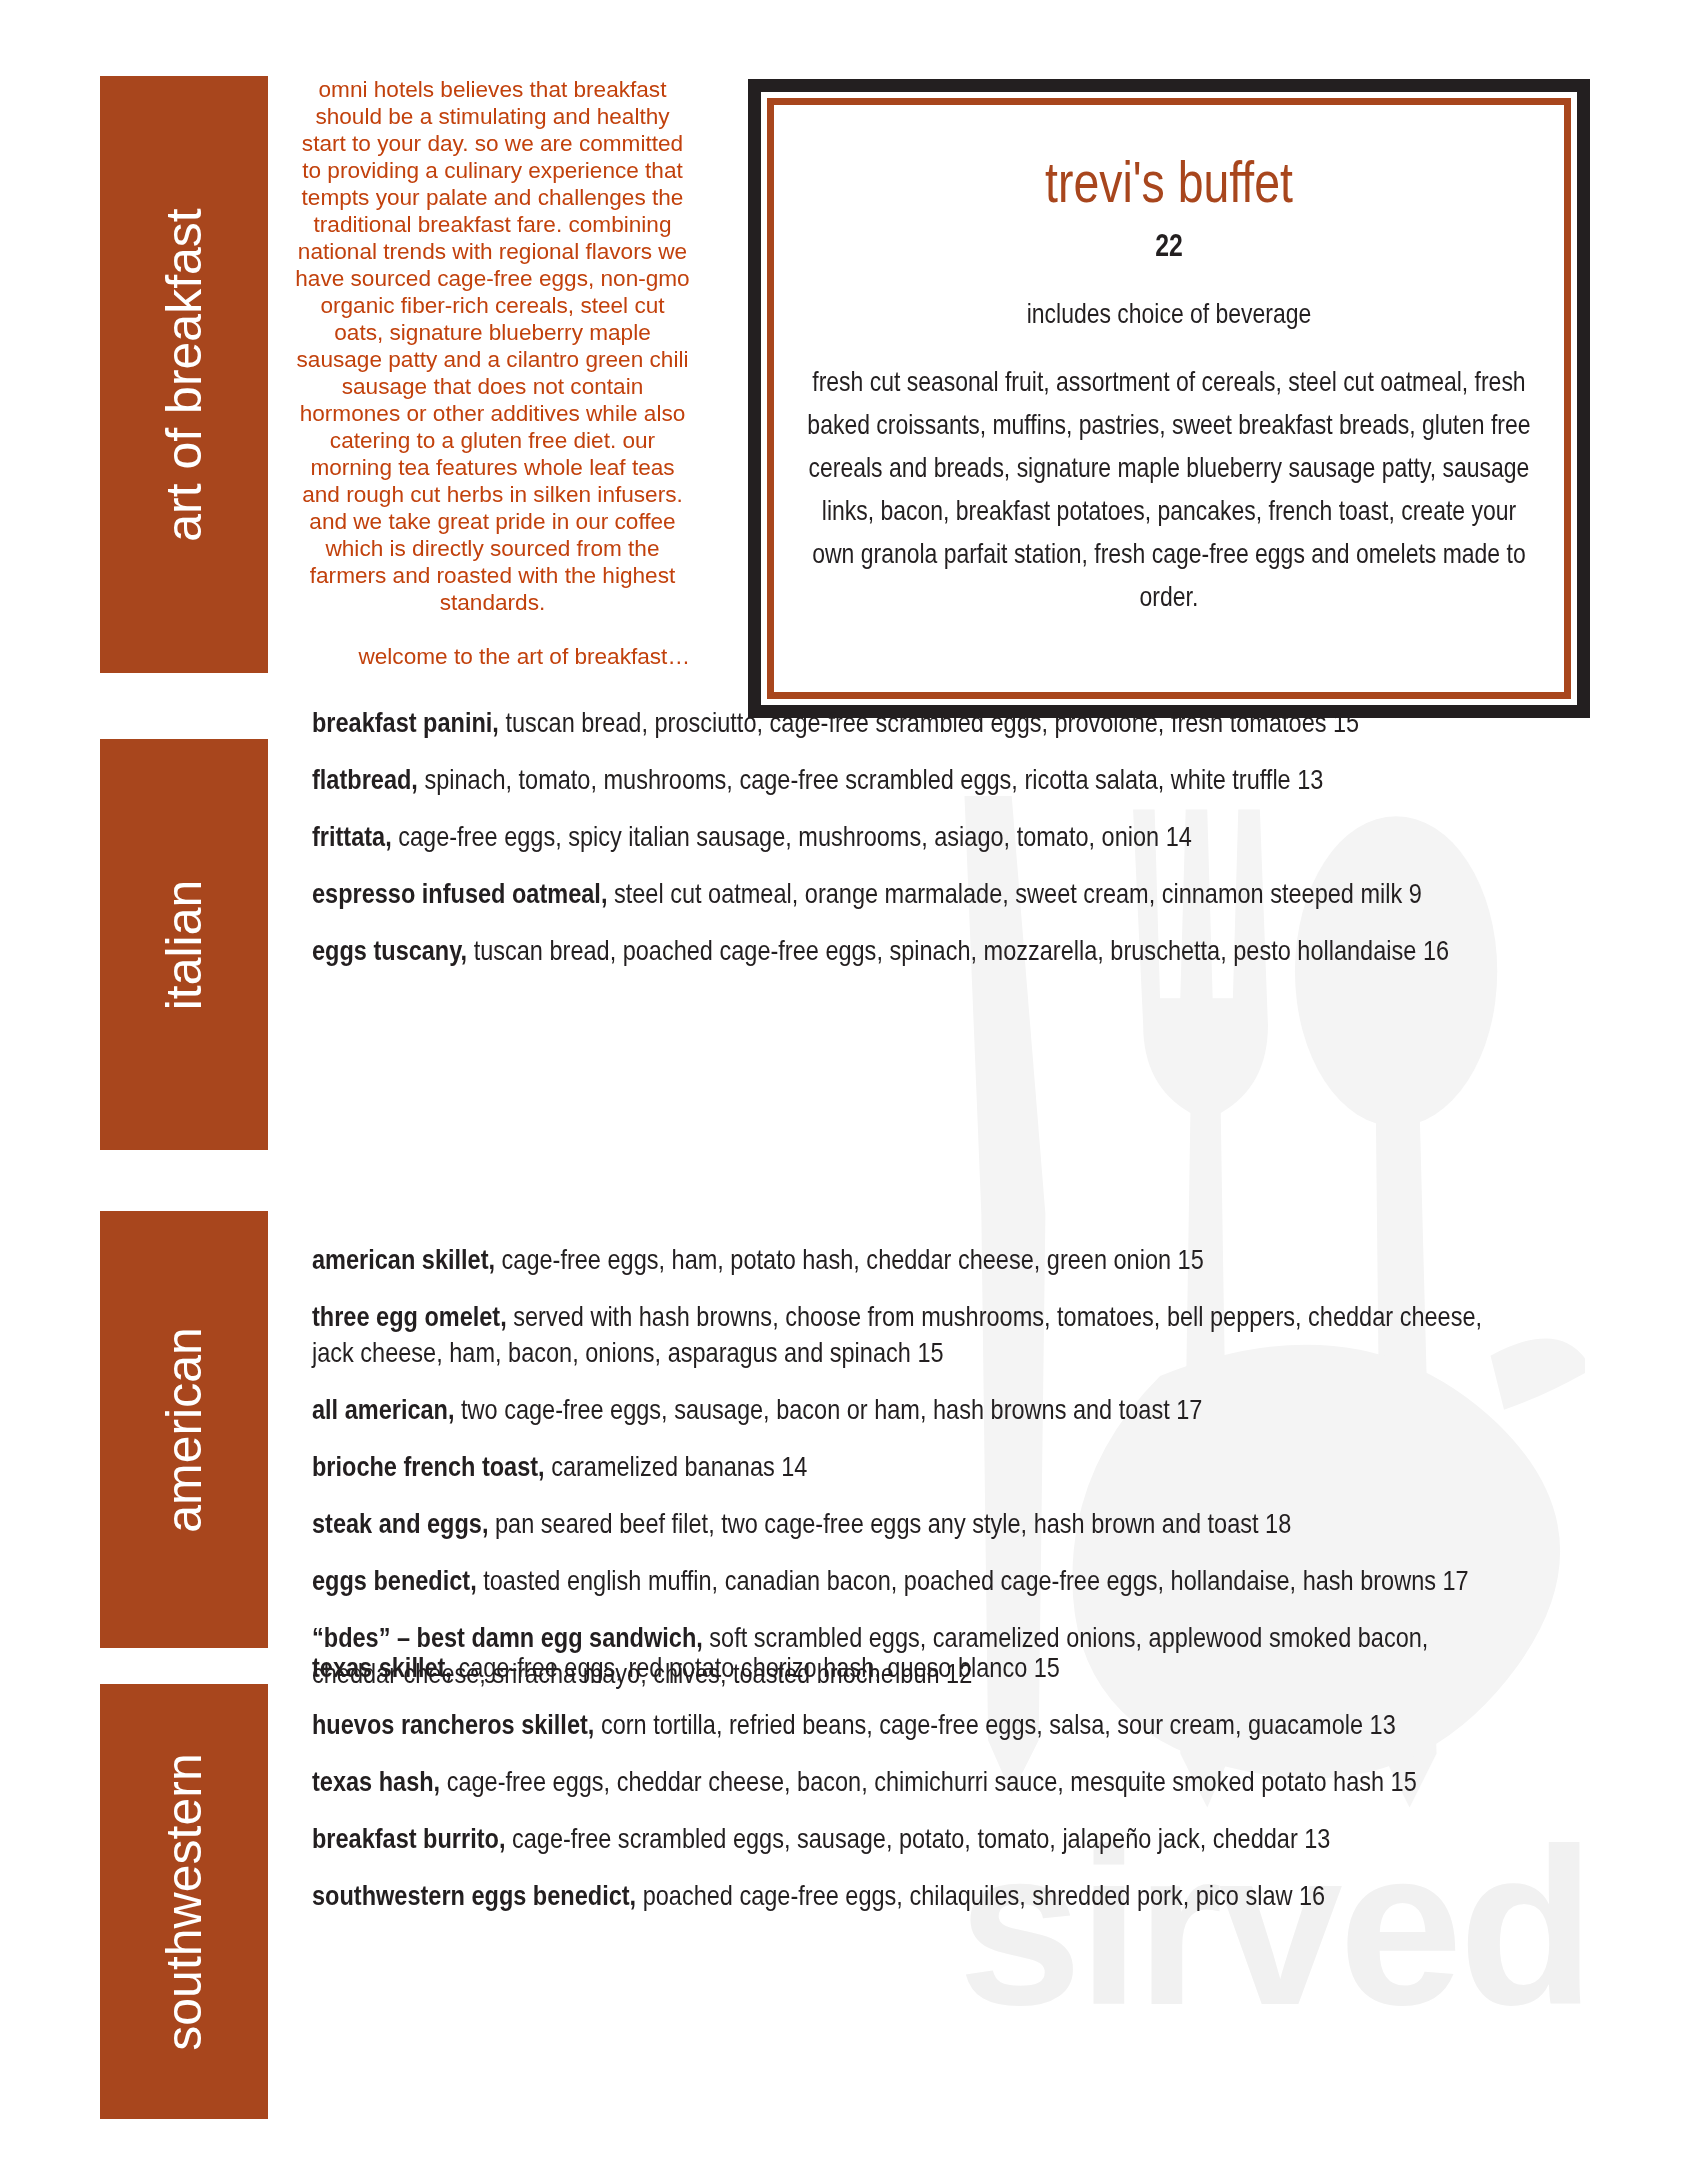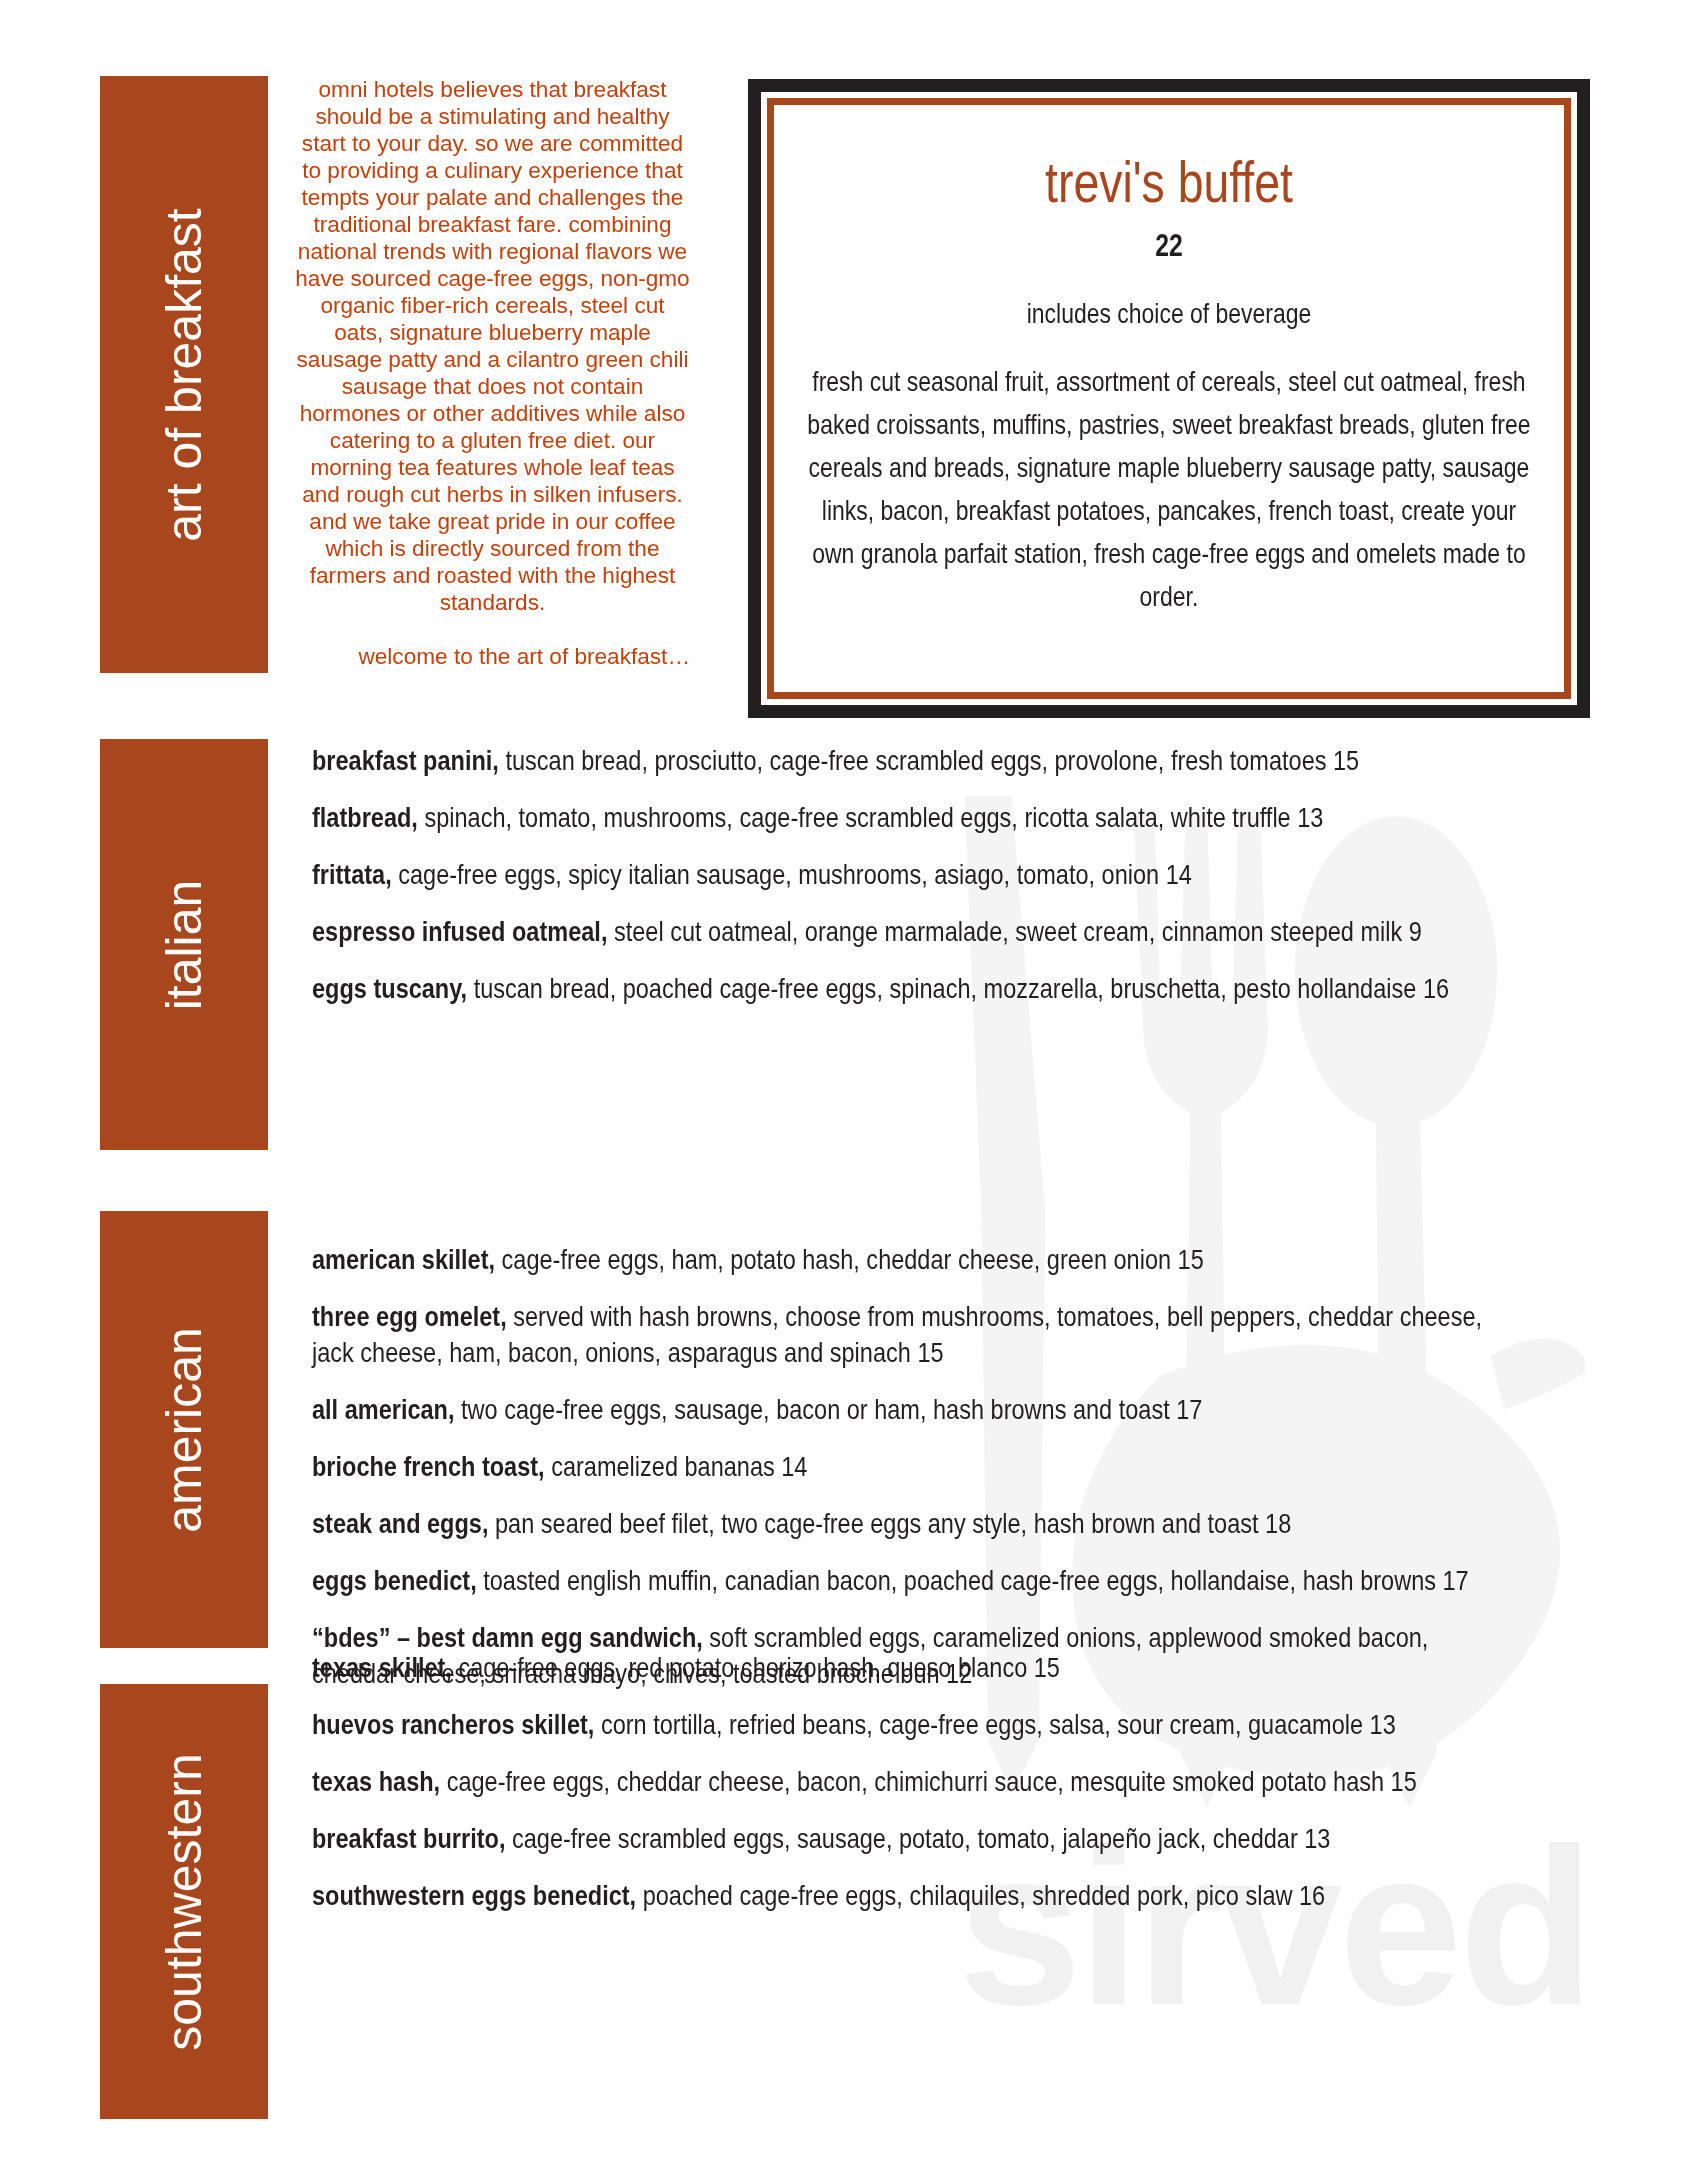--- a/index.html
+++ b/index.html
@@ -160,21 +160,21 @@
     margin-left: -11%;
   }
 
   
   .section {
     position: absolute;
     left: 312px;
     width: 1187px;
     z-index: 3;
   }
-  #section-italian      { top: 743px; }
+  #section-italian      { top: 705px; }
   #section-american     { top: 1242px; }
   #section-southwestern { top: 1650px; }
 
   .menu-item {
     font-family: "Liberation Sans", sans-serif;
     font-size: 28px;
     line-height: 36px;
     color: #231f20;
     margin-bottom: 21px;
     transform: scaleX(0.84);

